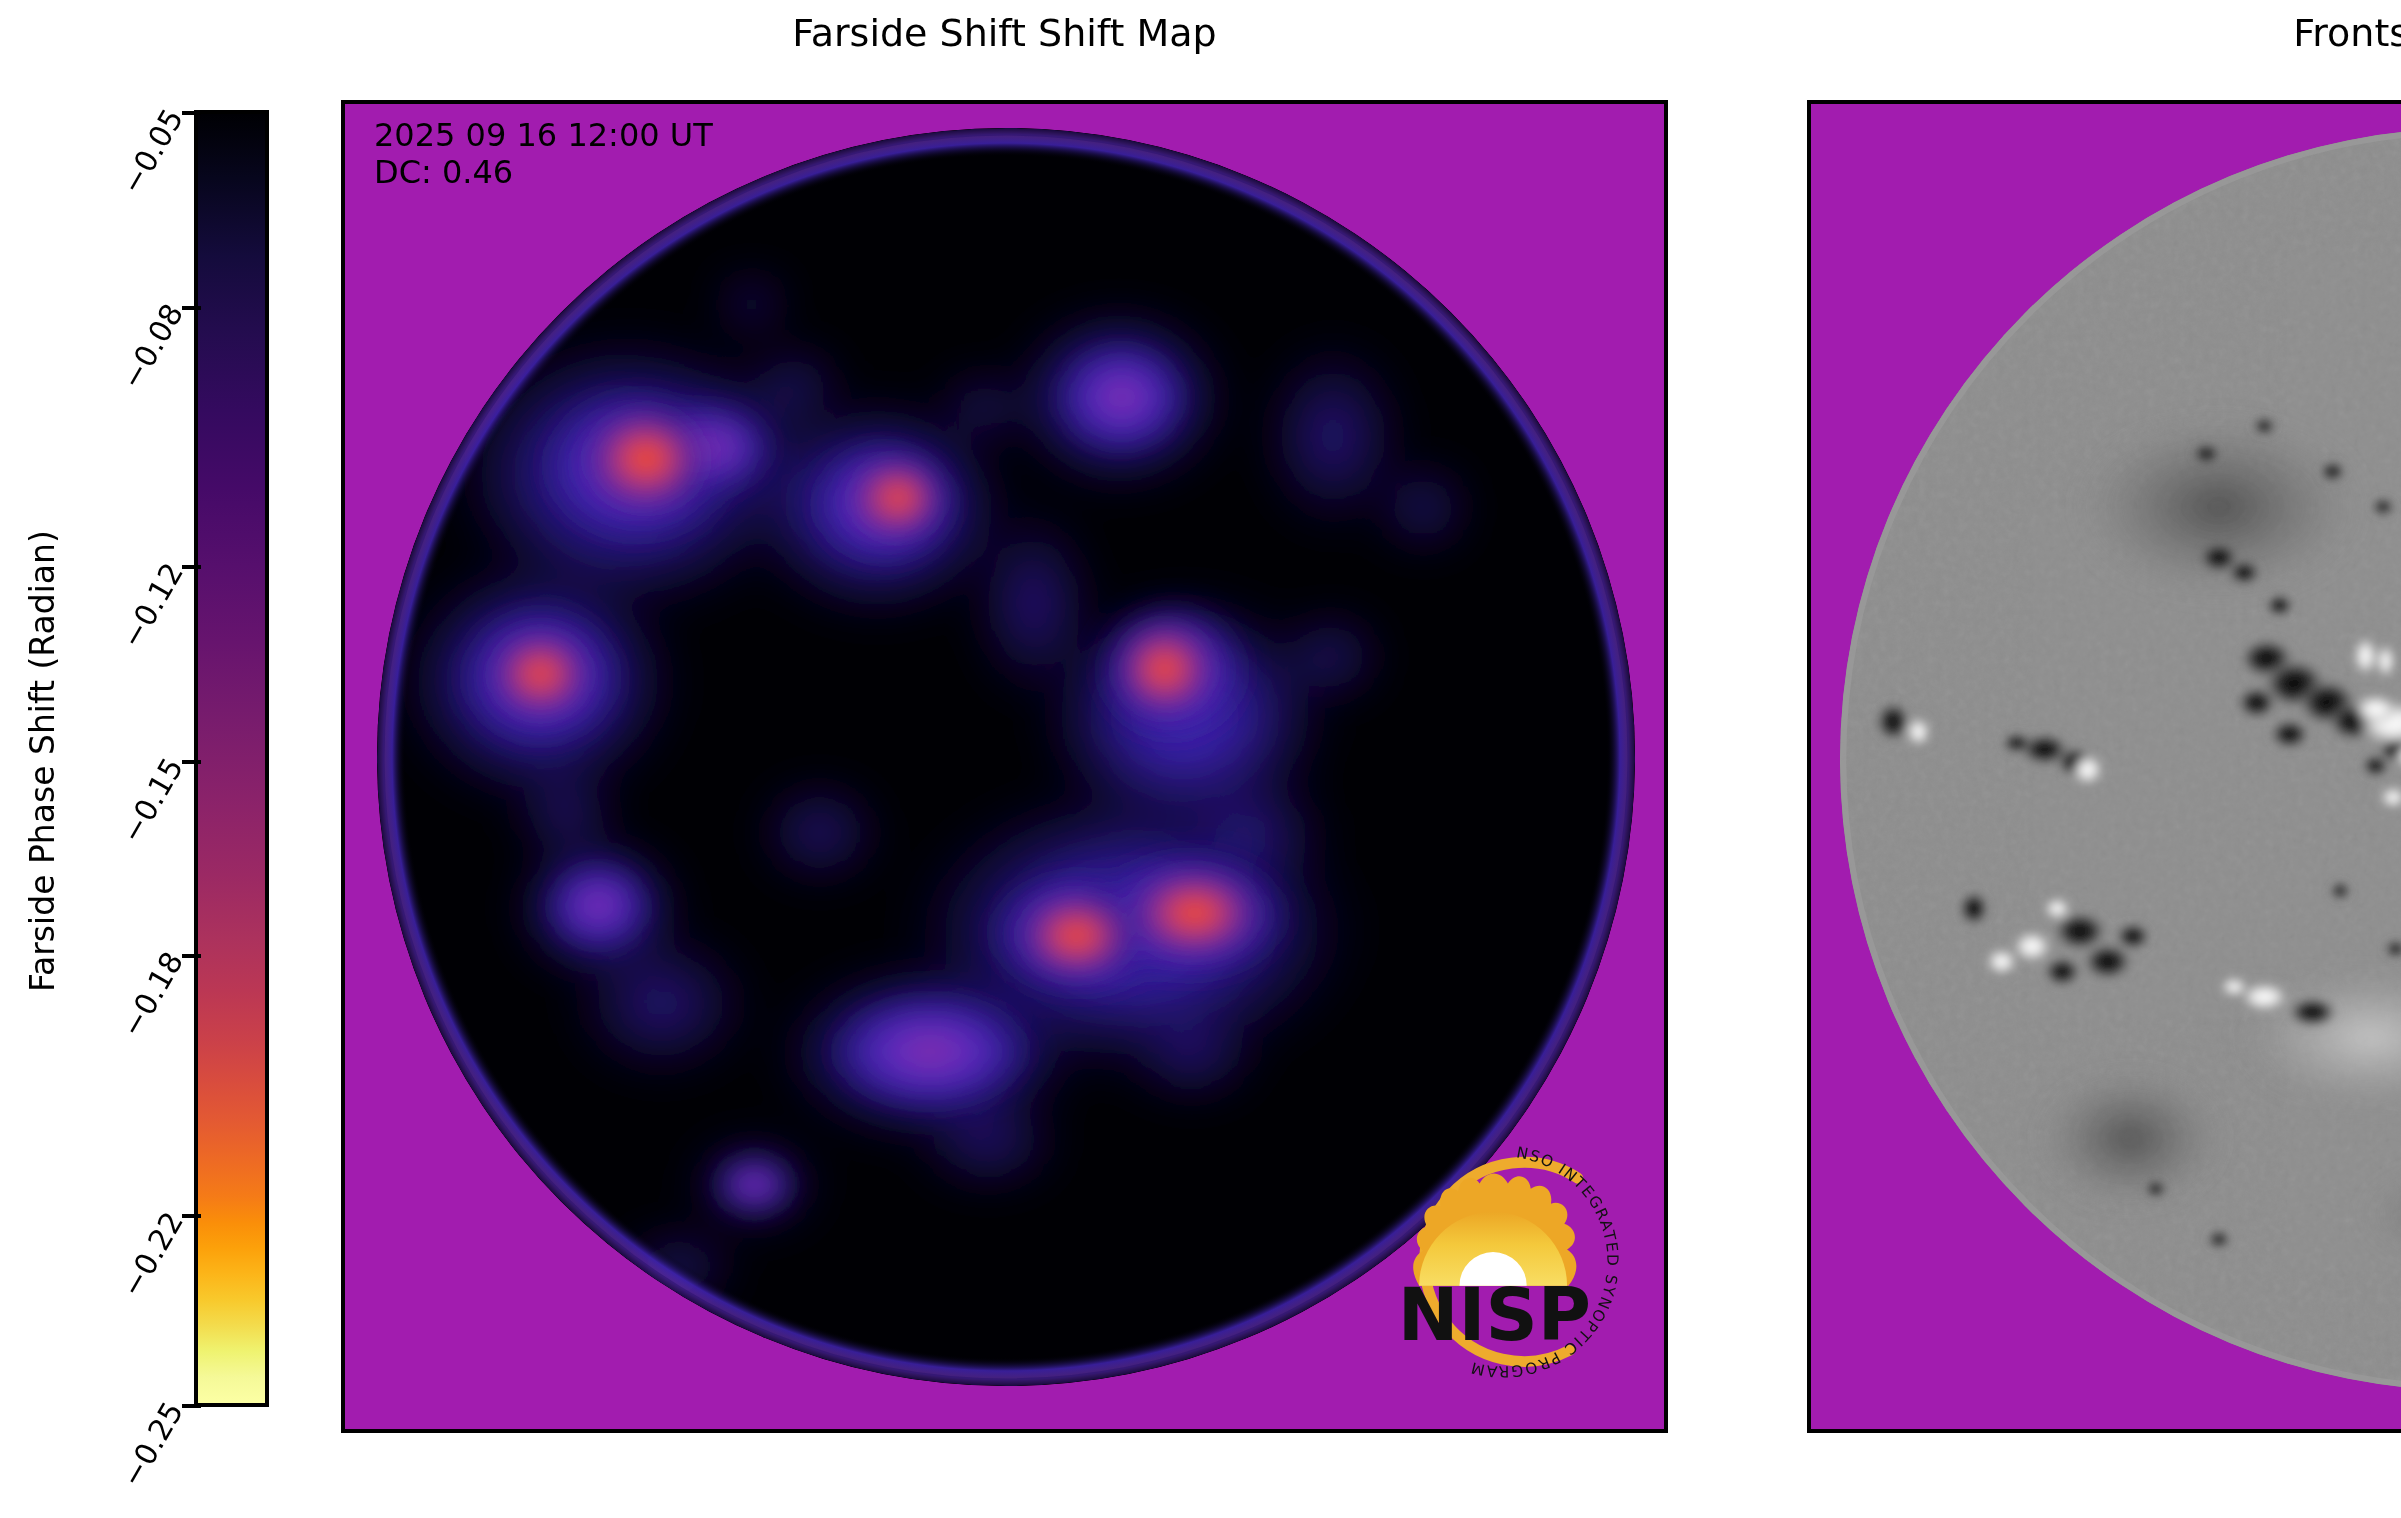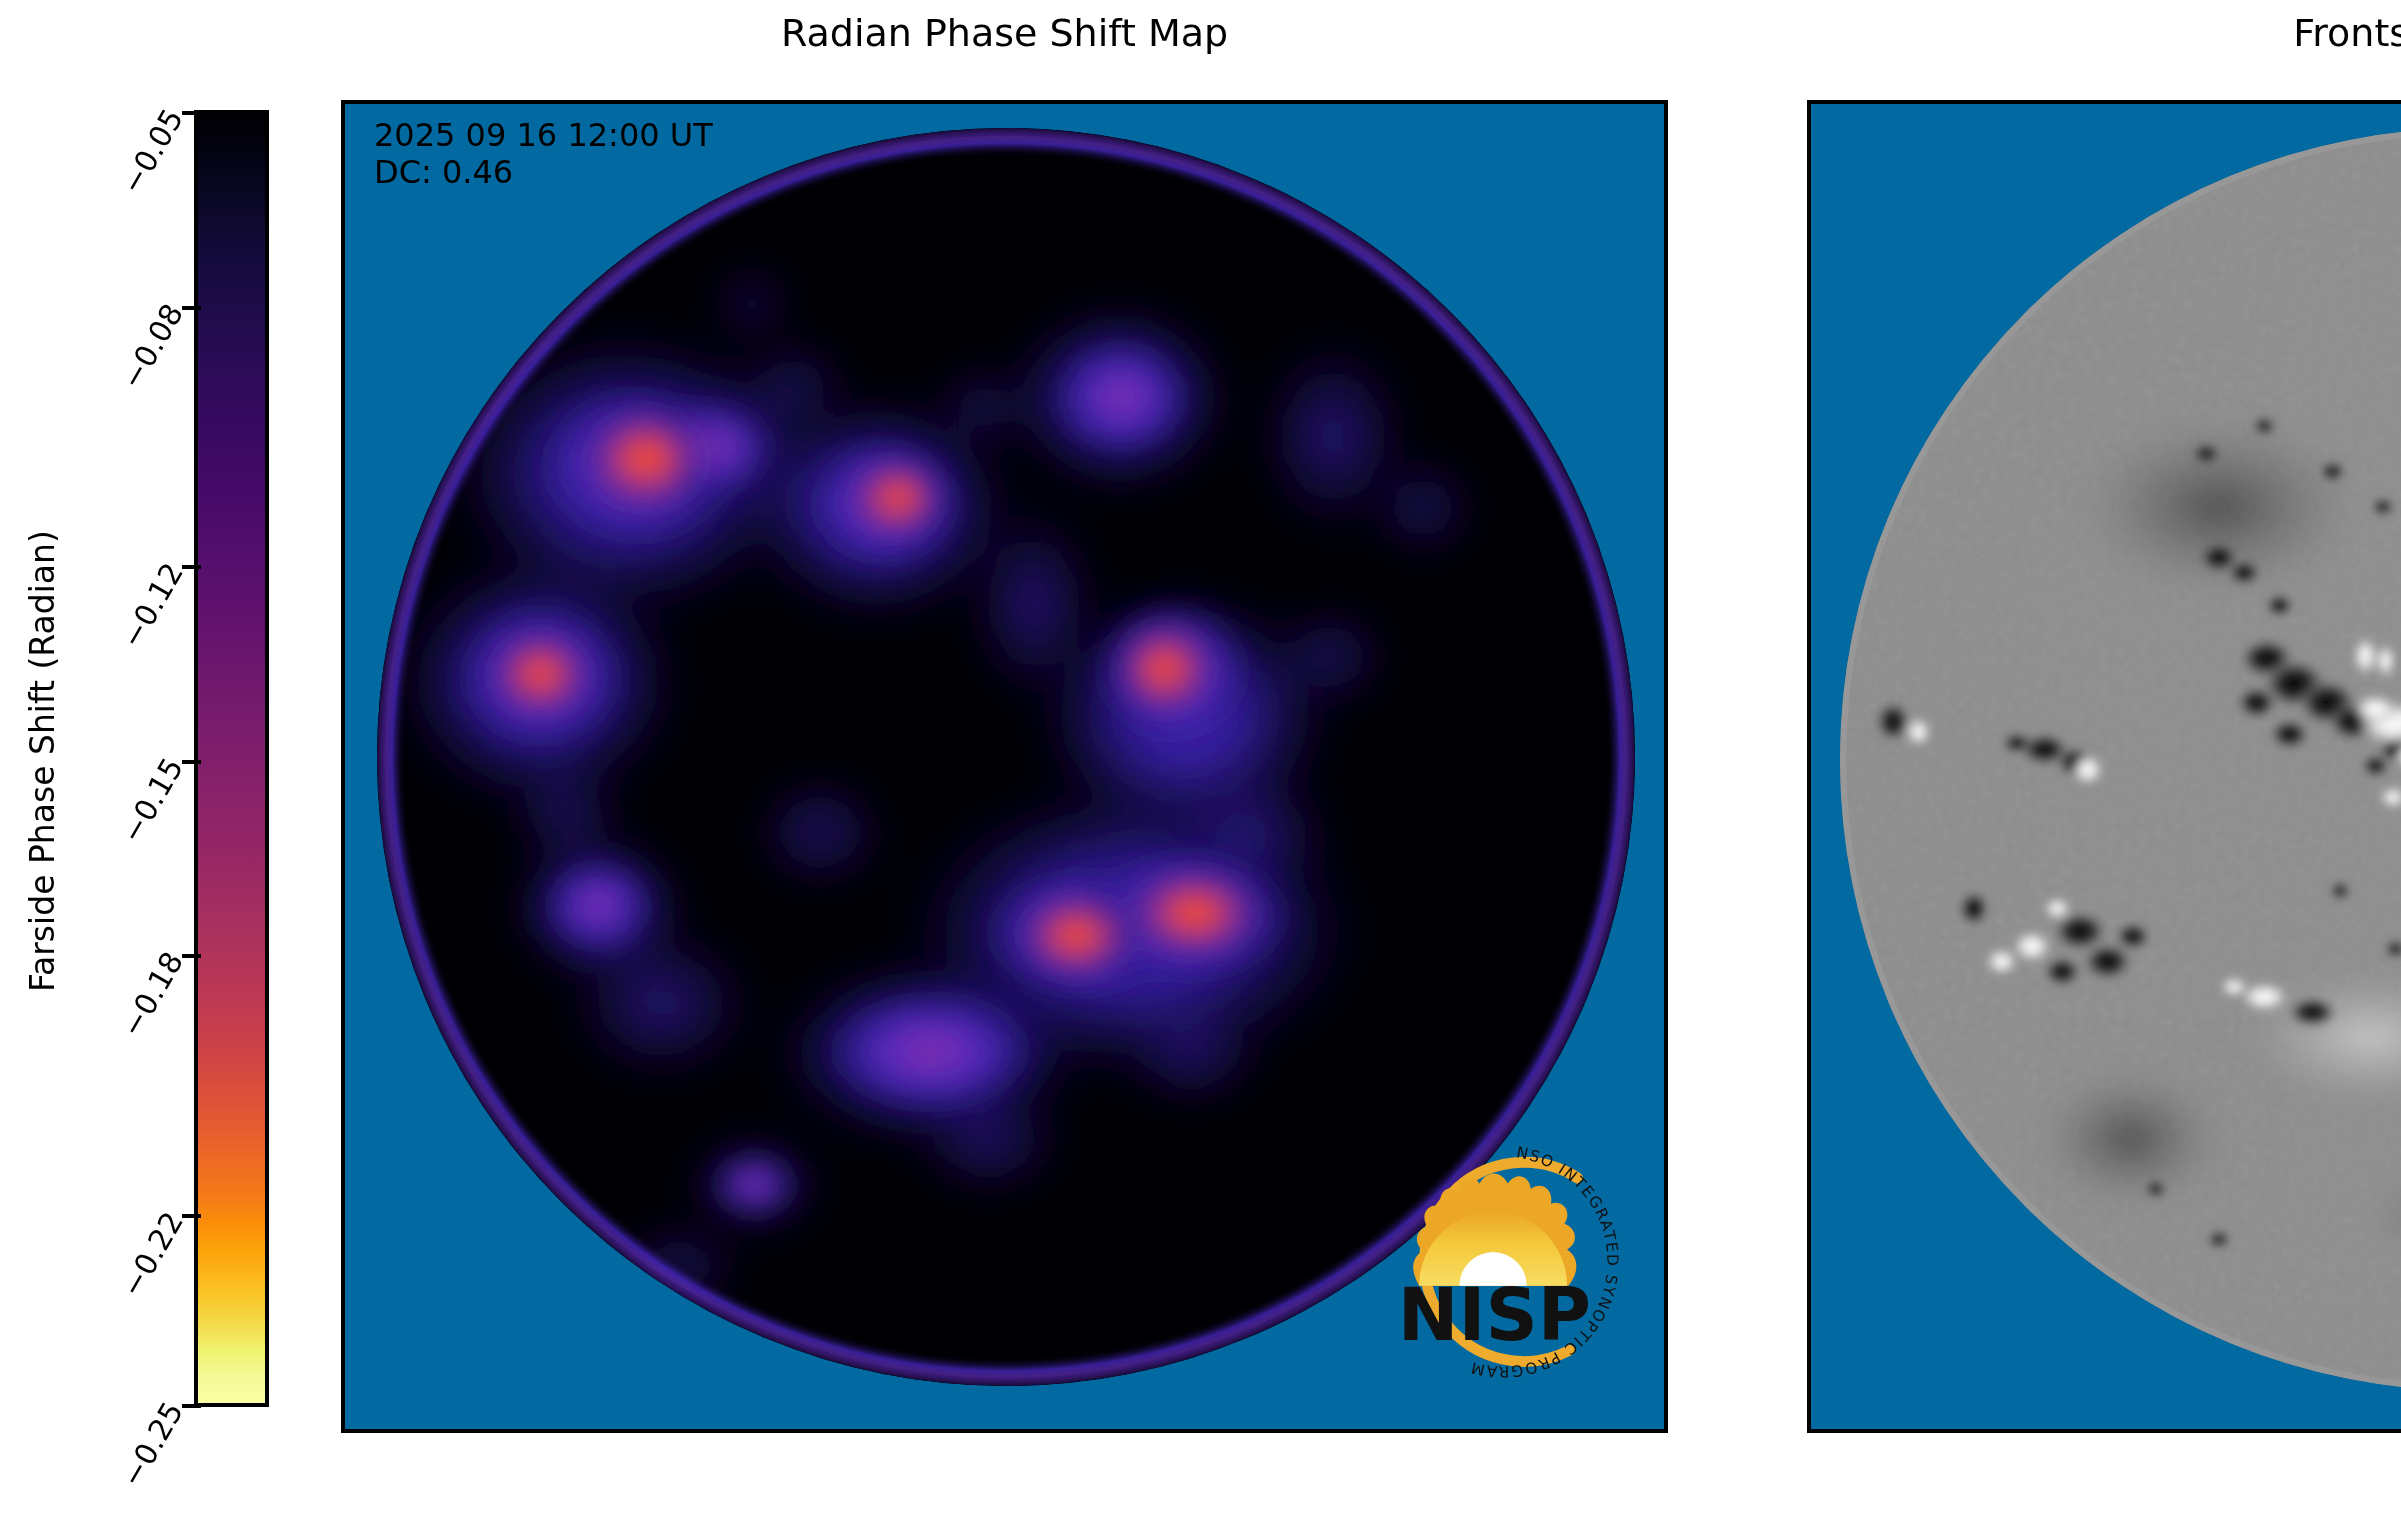--- a/index.html
+++ b/index.html
@@ -59,21 +59,21 @@
     font-size:30px;line-height:27px;text-align:right;white-space:nowrap;
     transform-origin:100% 50%;
     transform:rotate(-60deg);
   }
 
   
   .panel{
     position:absolute;
     border:4.3px solid #000;
     box-sizing:border-box;
-    background:#0369a1;
+    background:#a21caf;
     overflow:hidden;
   }
   #panel-farside{left:341px;top:100px;width:1327px;height:1333px;}
   #panel-frontside{left:1807px;top:100px;width:1331px;height:1333px;}
 
   .panel-title{
     position:absolute;height:41px;
     font-size:38px;line-height:41px;text-align:center;white-space:nowrap;
   }
   #title-farside{left:341px;top:13.4px;width:1327px;}
@@ -127,21 +127,21 @@
 
   <div class="cb-ticklabel" style="left:11.5px;top:98px;">−0.05</div>
   <div class="cb-ticklabel" style="left:11.5px;top:293px;">−0.08</div>
   <div class="cb-ticklabel" style="left:11.5px;top:552px;">−0.12</div>
   <div class="cb-ticklabel" style="left:11.5px;top:747px;">−0.15</div>
   <div class="cb-ticklabel" style="left:11.5px;top:941px;">−0.18</div>
   <div class="cb-ticklabel" style="left:11.5px;top:1201px;">−0.22</div>
   <div class="cb-ticklabel" style="left:11.5px;top:1391px;">−0.25</div>
 </div>
 
-<div class="panel-title" id="title-farside">Radian Phase Shift Map</div>
+<div class="panel-title" id="title-farside">Farside Shift Shift Map</div>
 
 <div class="panel-title" id="title-frontside">Frontside Mag Map</div>
 
 <div class="panel" id="panel-farside">
 
   <div id="farside-disk">
     <svg width="1258" height="1258" viewBox="0 0 1000 1000" preserveAspectRatio="none" style="position:absolute;left:0;top:0;">
       <defs>
 
         <radialGradient id="gHot" cx="50%" cy="50%" r="50%">

